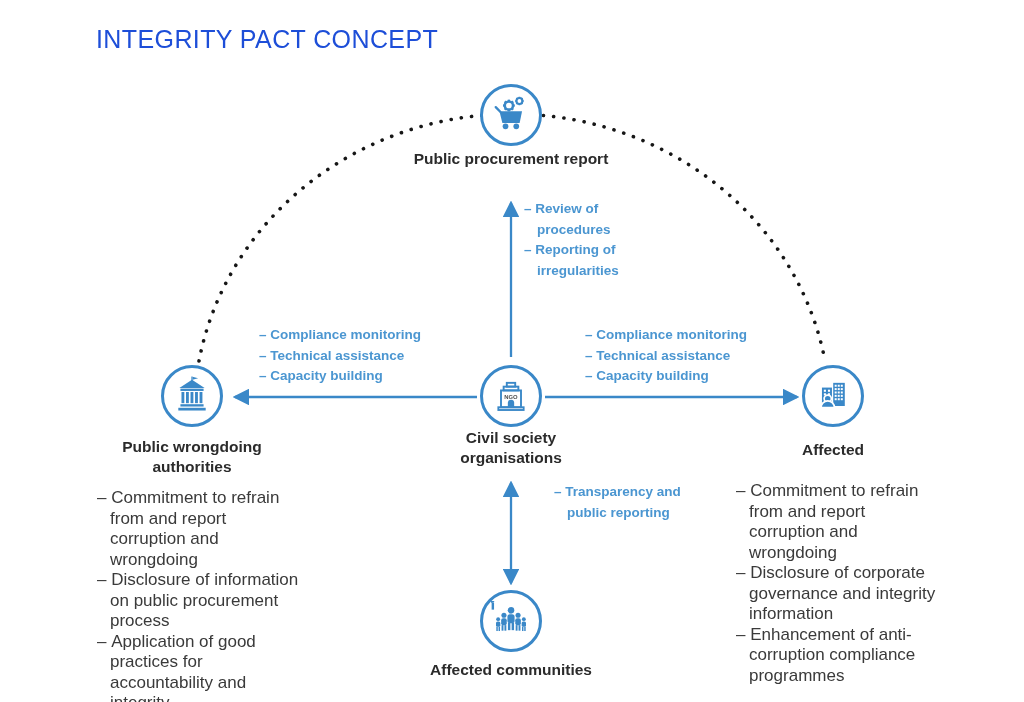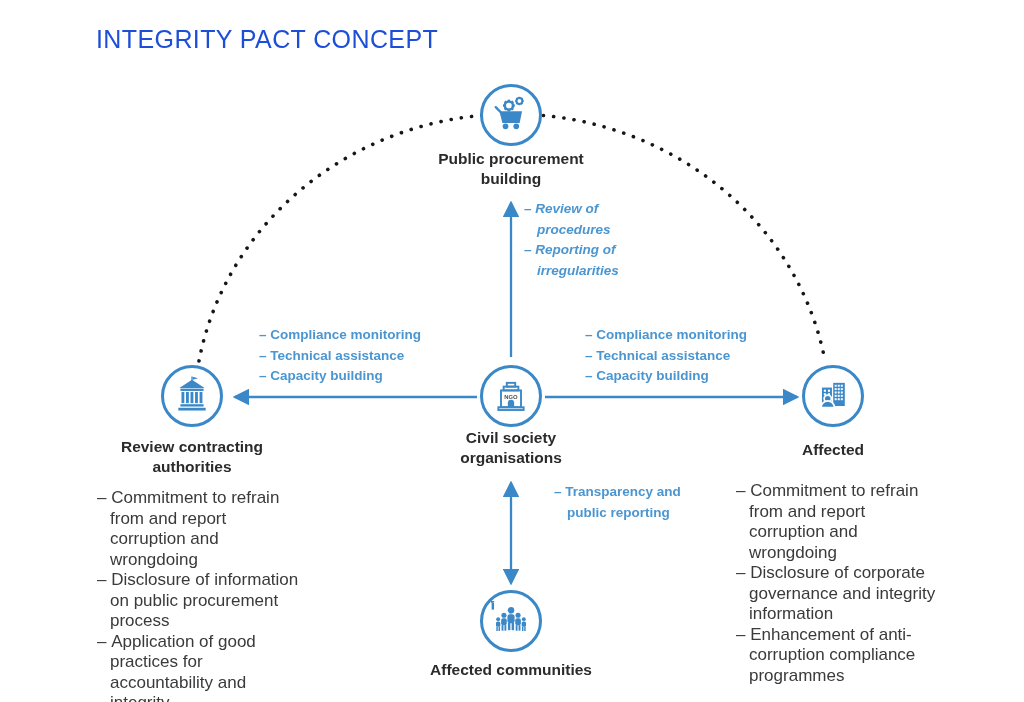--- a/index.html
+++ b/index.html
@@ -83,21 +83,21 @@
         </g>
       </g>
       <circle cx="17" cy="10" r="3.9" class="w-fill" stroke="#3a88c8" stroke-width="2.4"></circle>
       <circle cx="27" cy="5.7" r="2.8" class="w-fill" stroke="#3a88c8" stroke-width="2"></circle>
       <path class="b-fill" d="M8 15.5 H29.5 L27.2 26.5 H10.8 z"></path>
       <path d="M4.5 11.5 L8.8 15.9" stroke="#3a88c8" stroke-width="2.2" stroke-linecap="round"></path>
       <circle cx="13.8" cy="29.8" r="2.7" class="b-fill"></circle>
       <circle cx="24" cy="29.8" r="2.7" class="b-fill"></circle>
     </svg>
   </div>
-  <div class="node-label" style="left:411px; top:149px; width:200px;">Public procurement building</div>
+  <div class="node-label" style="left:411px; top:149px; width:200px;">Public procurement report</div>
 
   <div class="node" style="left:480px; top:365px;">
     <svg viewBox="0 0 38 38">
       <g class="b-stroke" stroke-width="1.8">
         <rect x="15" y="6.5" width="8" height="3.6"></rect>
         <rect x="12" y="10.1" width="14" height="3.6"></rect>
         <rect x="9.5" y="13.7" width="19" height="16"></rect>
         <rect x="7" y="29.7" width="24" height="2.6"></rect>
       </g>
       <path class="b-fill" d="M16 29.7 v-4.2 a3 3 0 0 1 6 0 v4.2 z"></path>
@@ -116,21 +116,21 @@
         <rect x="9" y="15.2" width="2.7" height="10.6"></rect>
         <rect x="13.3" y="15.2" width="2.7" height="10.6"></rect>
         <rect x="17.6" y="15.2" width="2.7" height="10.6"></rect>
         <rect x="21.9" y="15.2" width="2.7" height="10.6"></rect>
         <rect x="26.2" y="15.2" width="2.7" height="10.6"></rect>
         <rect x="8" y="26.8" width="22" height="2.2"></rect>
         <rect x="6" y="30.2" width="26" height="2.6"></rect>
       </g>
     </svg>
   </div>
-  <div class="node-label" style="left:102px; top:437px; width:180px;">Review contracting authorities</div>
+  <div class="node-label" style="left:102px; top:437px; width:180px;">Public wrongdoing authorities</div>
 
   <div class="node" style="left:802px; top:365px;">
     <svg viewBox="0 0 38 38">
       <rect x="8.5" y="11" width="9.5" height="17.5" class="b-fill"></rect>
       <g class="w-fill">
         <rect x="10.3" y="13" width="2" height="2"></rect>
           <rect x="14.2" y="13" width="2" height="2"></rect>
         <rect x="10.3" y="16.4" width="2" height="2"></rect>
           <rect x="14.2" y="16.4" width="2" height="2"></rect>
         <rect x="10.3" y="19.8" width="2" height="2"></rect>
@@ -176,21 +176,21 @@
       <g transform="translate(19,19.5)">
         <circle cy="-10.6" r="3.1" class="b-fill"></circle>
         <rect x="-3.4" y="-7" width="6.8" height="8.6" rx="2.4" class="b-fill"></rect>
         <rect x="-2.9" y="1.4" width="2.3" height="6.8" class="b-fill"></rect>
         <rect x="0.6" y="1.4" width="2.3" height="6.8" class="b-fill"></rect>
       </g>
     </svg>
   </div>
   <div class="node-label" style="left:401px; top:660px; width:220px;">Affected communities</div>
 
-  <div class="blue-list" style="left:524px; top:199px; width:104px;font-style:italic;">
+  <div class="blue-list" style="left:524px; top:199px; width:104px;">
       <div class="li">–&nbsp;Review of procedures</div>
       <div class="li">–&nbsp;Reporting of irregularities</div>
     </div>
   <div class="blue-list" style="left:259px; top:325px; width:200px;">
       <div class="li">–&nbsp;Compliance monitoring</div>
       <div class="li">–&nbsp;Technical assistance</div>
       <div class="li">–&nbsp;Capacity building</div>
     </div>
   <div class="blue-list" style="left:585px; top:325px; width:200px;">
       <div class="li">–&nbsp;Compliance monitoring</div>

